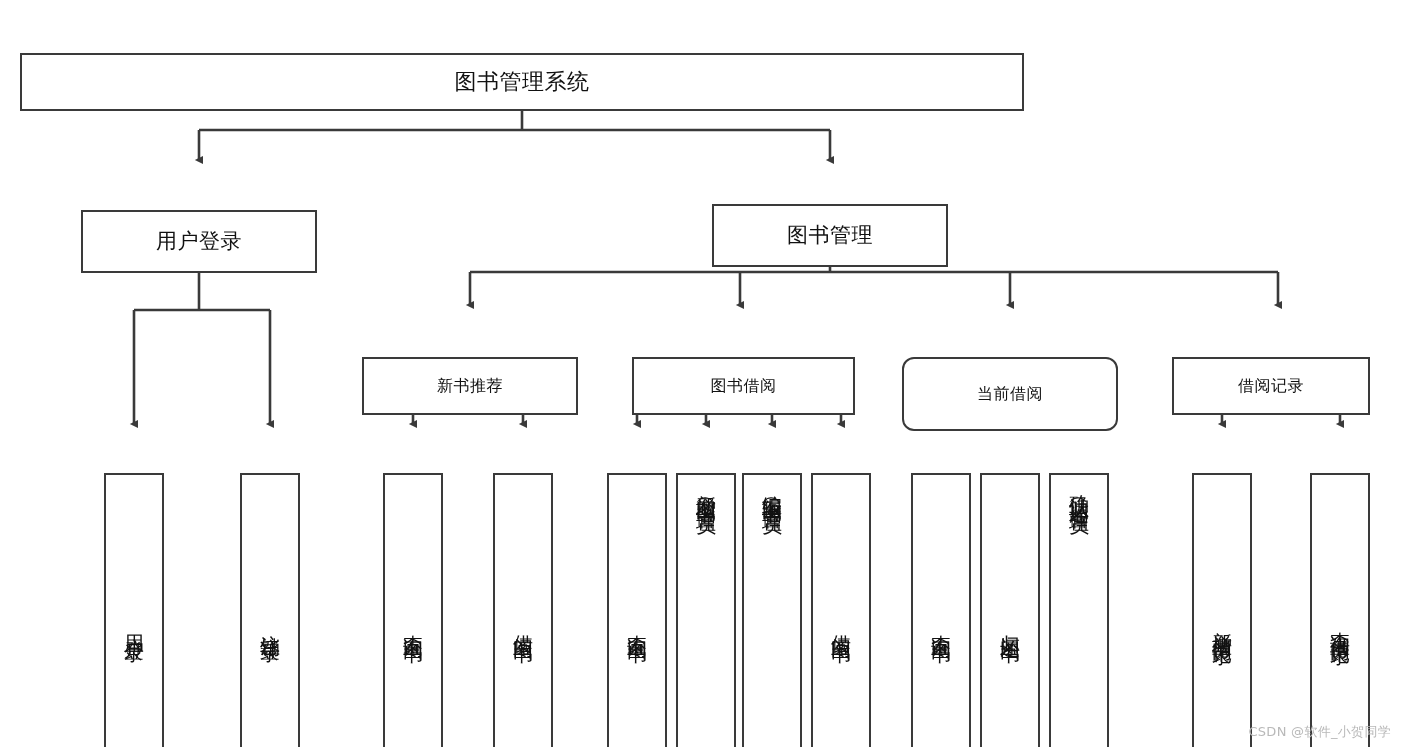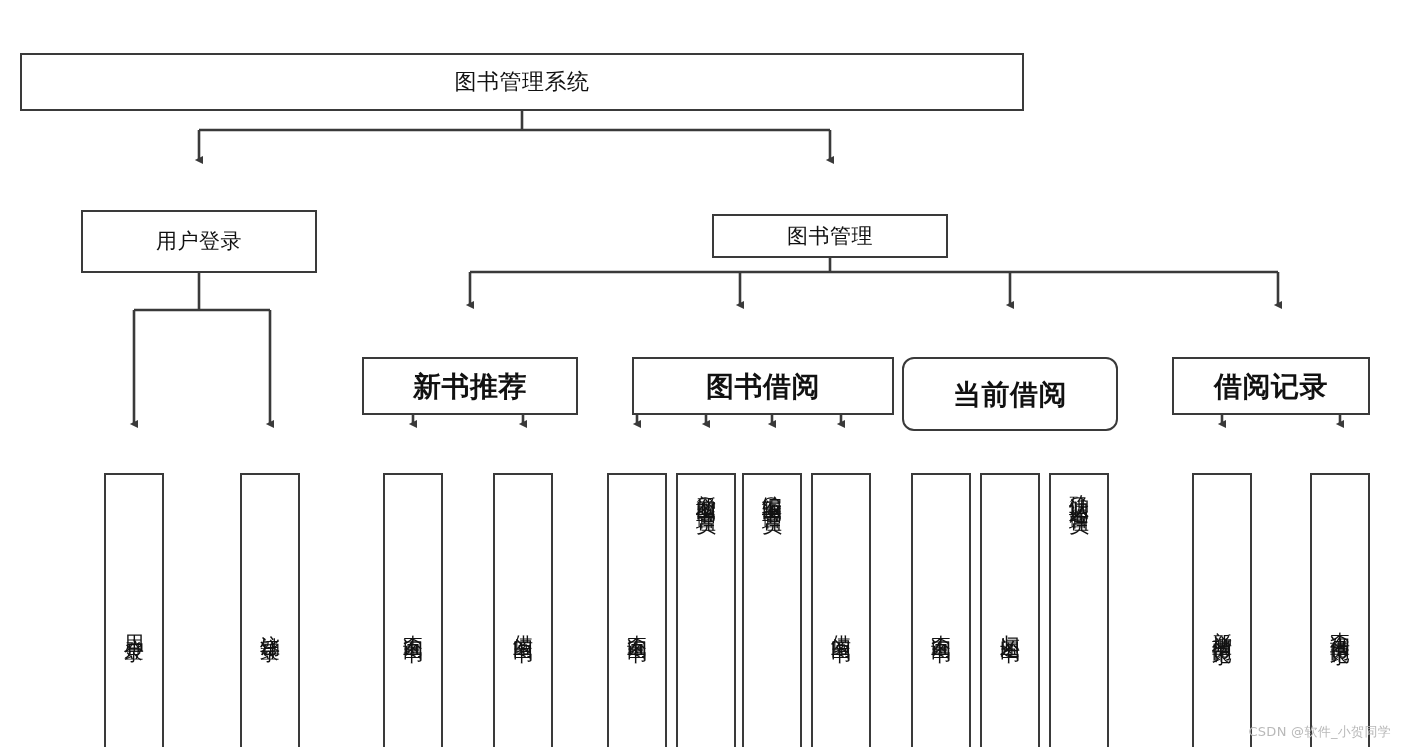--- a/index.html
+++ b/index.html
@@ -37,21 +37,21 @@
     font-size:21px;
     line-height:1.25;
     color:#111111;
     letter-spacing:0.5px;
     white-space:nowrap;
     font-weight:400;
   }
   
   .node.root .label{font-size:22px;}
   .node.branch .label{font-size:21px;}
-  .node.sub .label{font-size:28px;font-weight:bold;}
+  .node.sub .label{font-size:16px;}
 
   
   .node.leaf{
     align-items:flex-start;
     justify-content:center;
     padding-top:0;
   }
   .node.leaf .label{
     writing-mode:vertical-rl;
     text-orientation:upright;
@@ -145,29 +145,29 @@
   </svg>
 
   <div class="node root" style="left:20px;top:13px;width:1004px;height:58px;">
     <span class="label">图书管理系统</span>
   </div>
 
   <div class="node branch" style="left:81px;top:170px;width:236px;height:63px;">
     <span class="label">用户登录</span>
   </div>
 
-  <div class="node branch" style="left:712px;top:174px;width:236px;height:44px;align-items:center;">
+  <div class="node branch" style="left:712px;top:164px;width:236px;height:63px;align-items:center;">
     <span class="label">图书管理</span>
   </div>
 
   <div class="node sub" style="left:362px;top:317px;width:216px;height:58px;">
     <span class="label">新书推荐</span>
   </div>
 
-  <div class="node sub" style="left:632px;top:317px;width:262px;height:58px;">
+  <div class="node sub" style="left:632px;top:317px;width:223px;height:58px;">
     <span class="label">图书借阅</span>
   </div>
 
   <div class="node sub" style="left:902px;top:317px;width:216px;height:74px;border-radius:12px;">
     <span class="label">当前借阅</span>
   </div>
 
   <div class="node sub" style="left:1172px;top:317px;width:198px;height:58px;">
     <span class="label">借阅记录</span>
   </div>

